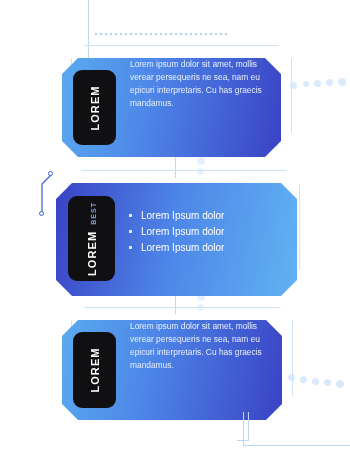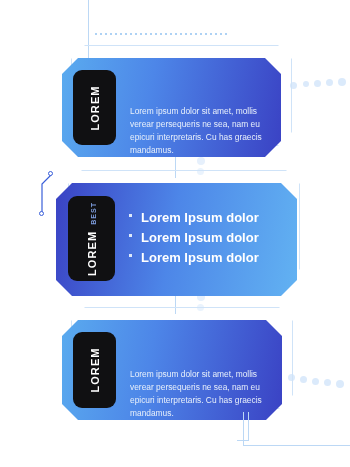--- a/index.html
+++ b/index.html
@@ -70,21 +70,21 @@
       100% calc(100% - 14px), calc(100% - 14px) 100%,
       14px 100%, 0 calc(100% - 14px), 0 14px);
   }
   .card-body {
     position: absolute;
     clip-path: polygon(
       16px 0, calc(100% - 16px) 0, 100% 16px,
       100% calc(100% - 16px), calc(100% - 16px) 100%,
       16px 100%, 0 calc(100% - 16px), 0 16px);
     display: flex;
-    align-items: flex-end;
+    align-items: flex-start;
     box-sizing: border-box;
   }
   .grad-ltr { background: linear-gradient(100deg, #5aabef 0%, #4d86e8 40%, #3a42c4 100%); }
   .grad-rtl { background: linear-gradient(100deg, #3a42c4 0%, #4d86e8 48%, #62b2f2 100%); }
 
   .tag {
     position: absolute;
     background: #101012;
     border-radius: 9px;
     display: flex;
@@ -120,22 +120,22 @@
   .bullets {
     list-style: none;
     margin: 9px 0 0 0;
     padding: 0;
   }
   .bullets li {
     position: relative;
     padding-left: 13px;
     margin-bottom: 5px;
     color: #ffffff;
-    font-size: 13px;
-    font-weight: bold;
+    font-size: 10px;
+    font-weight: normal;
   }
   .bullets li .bsq {
     position: absolute;
     left: 1px;
     top: 4px;
     width: 3px;
     height: 3px;
     background: #dce8fa;
   }
 </style>

